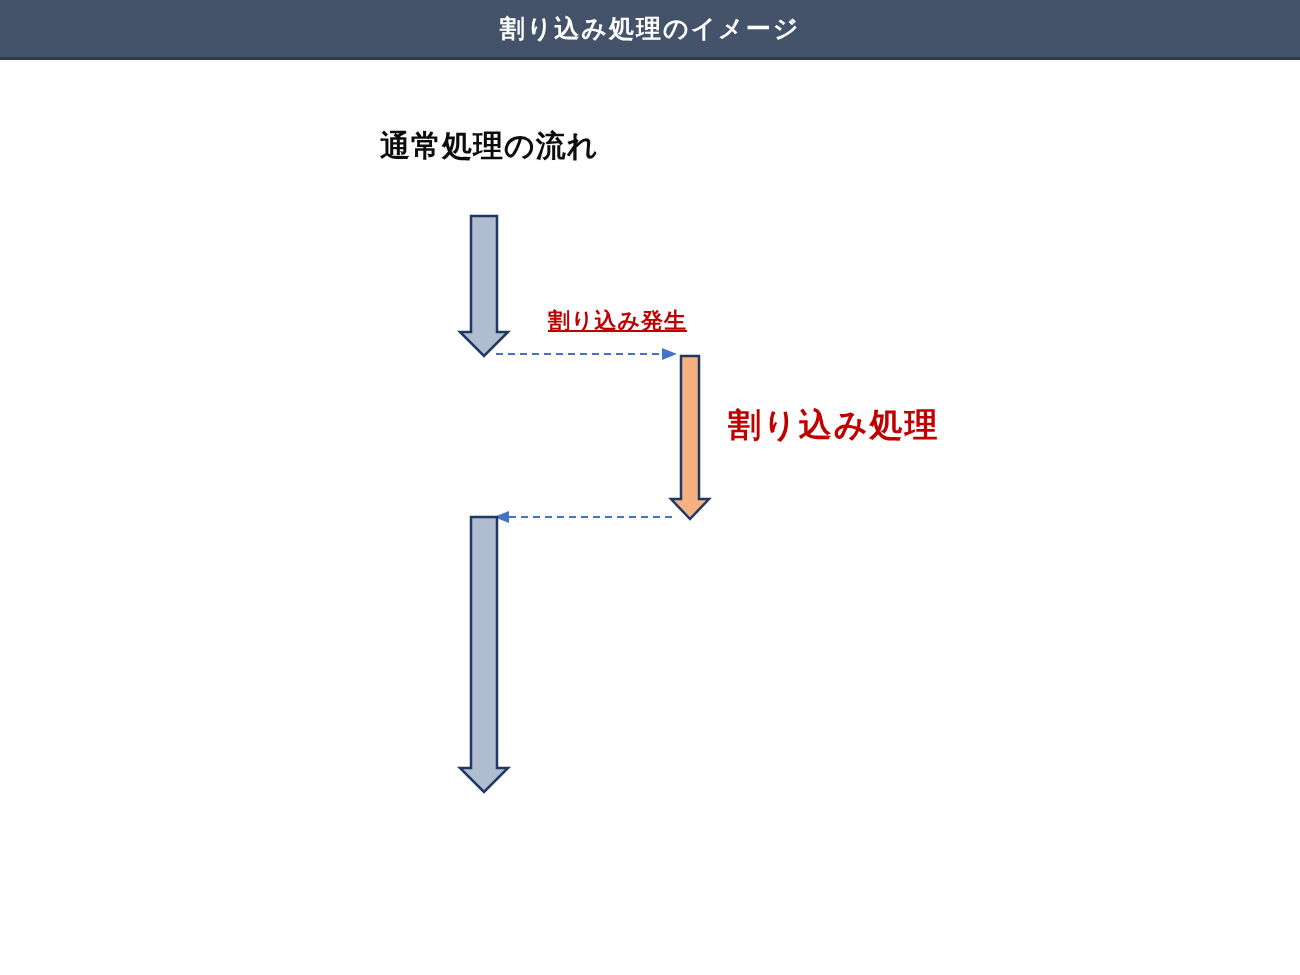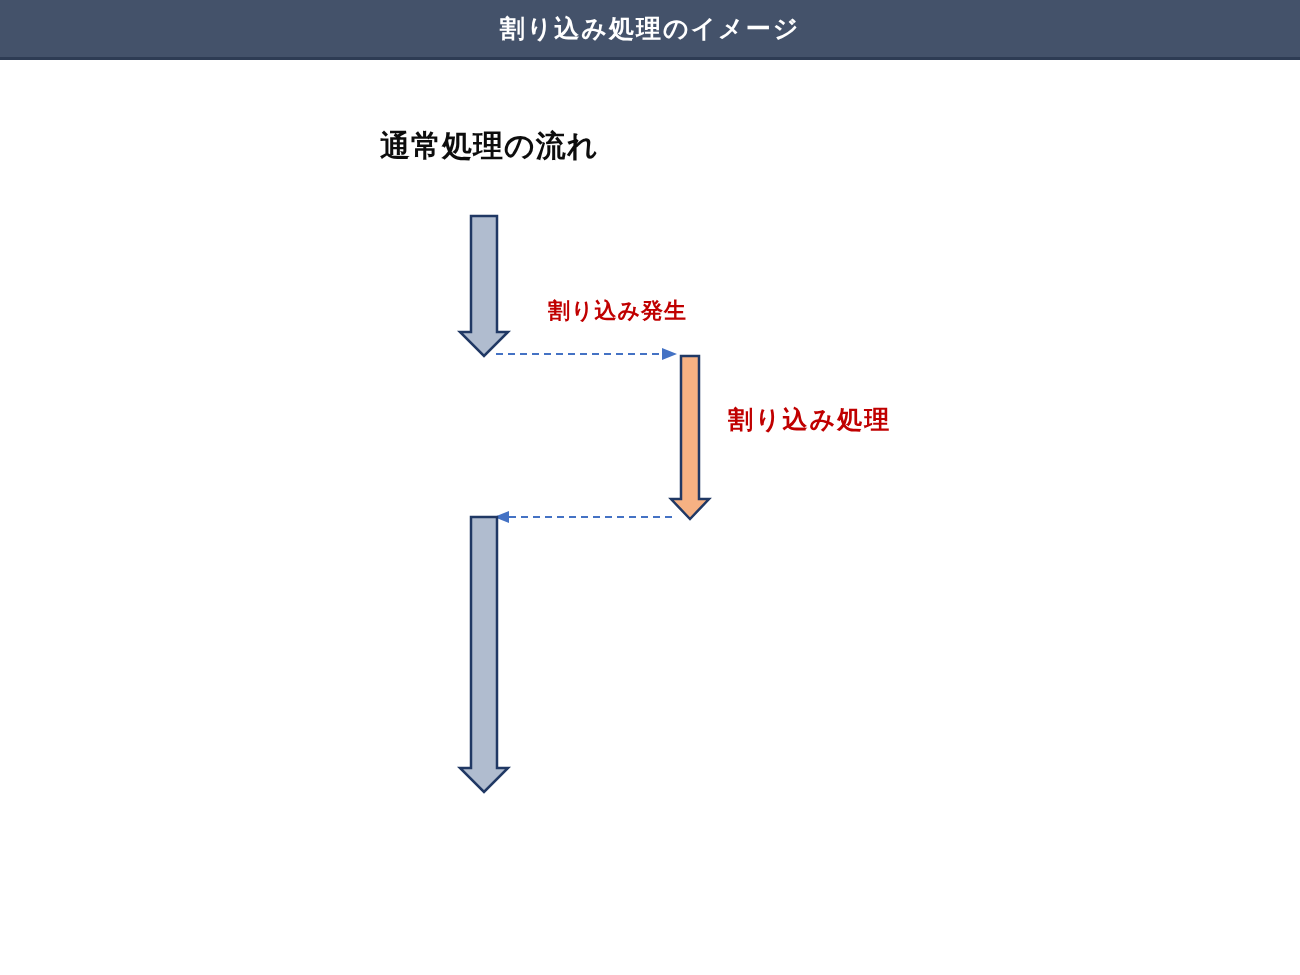--- a/index.html
+++ b/index.html
@@ -44,28 +44,29 @@
     font-weight: bold;
   }
   .normal-flow-label {
     left: 380px; top: 126px;
     font-size: 30px;
     color: var(--title_text);
     letter-spacing: 1px;
     text-align: right;
   }
   .interrupt-occurs-label {
-    left: 548px; top: 296px;
+    left: 548px; top: 306px;
     font-size: 22px;
     color: var(--accent_red);
     letter-spacing: 1px;
+    text-decoration: underline;
   }
   .interrupt-processing-label {
     left: 728px; top: 403px;
-    font-size: 25px;
+    font-size: 33px;
     color: var(--accent_red);
     letter-spacing: 2px;
   }
   .diagram-svg {
     position: absolute;
     left: 0; top: 0;
     width: 1300px; height: 975px;
   }
   .block-arrow-gray {
     fill: var(--gray_arrow_fill);

